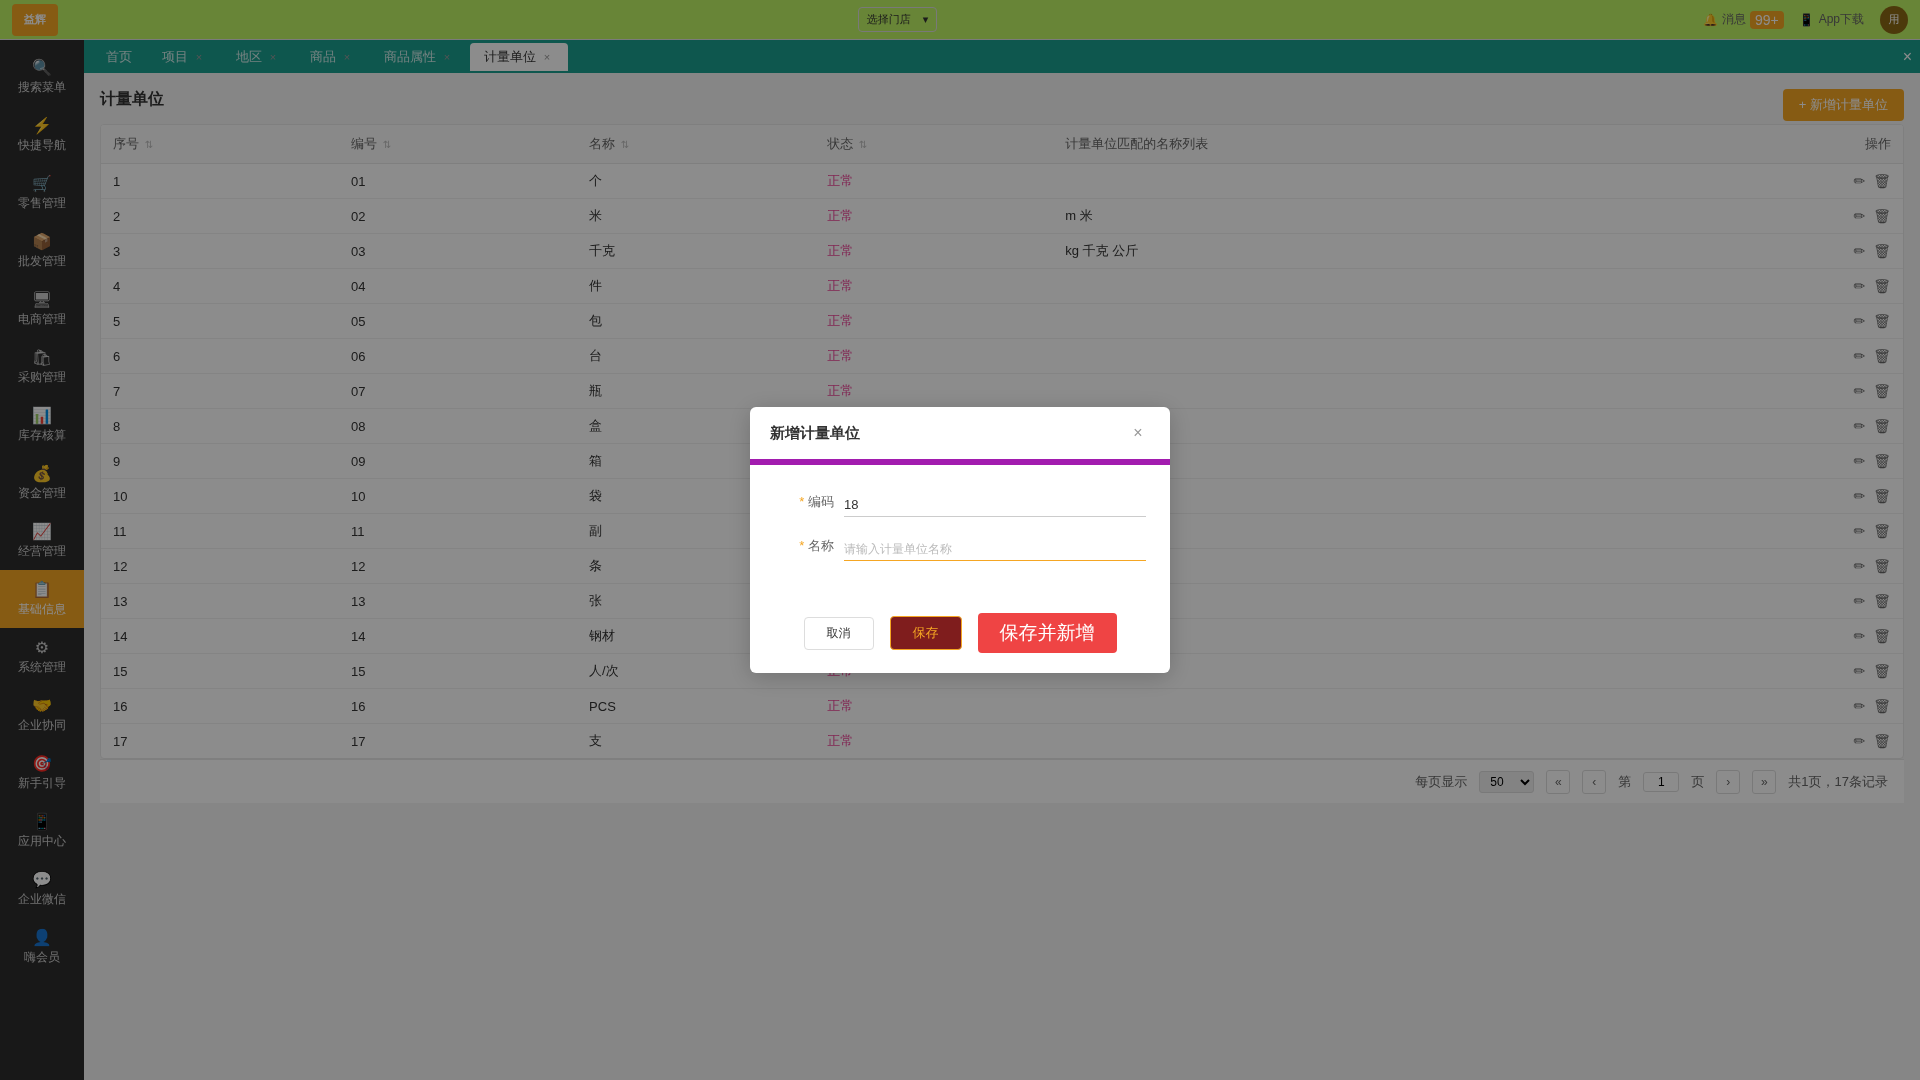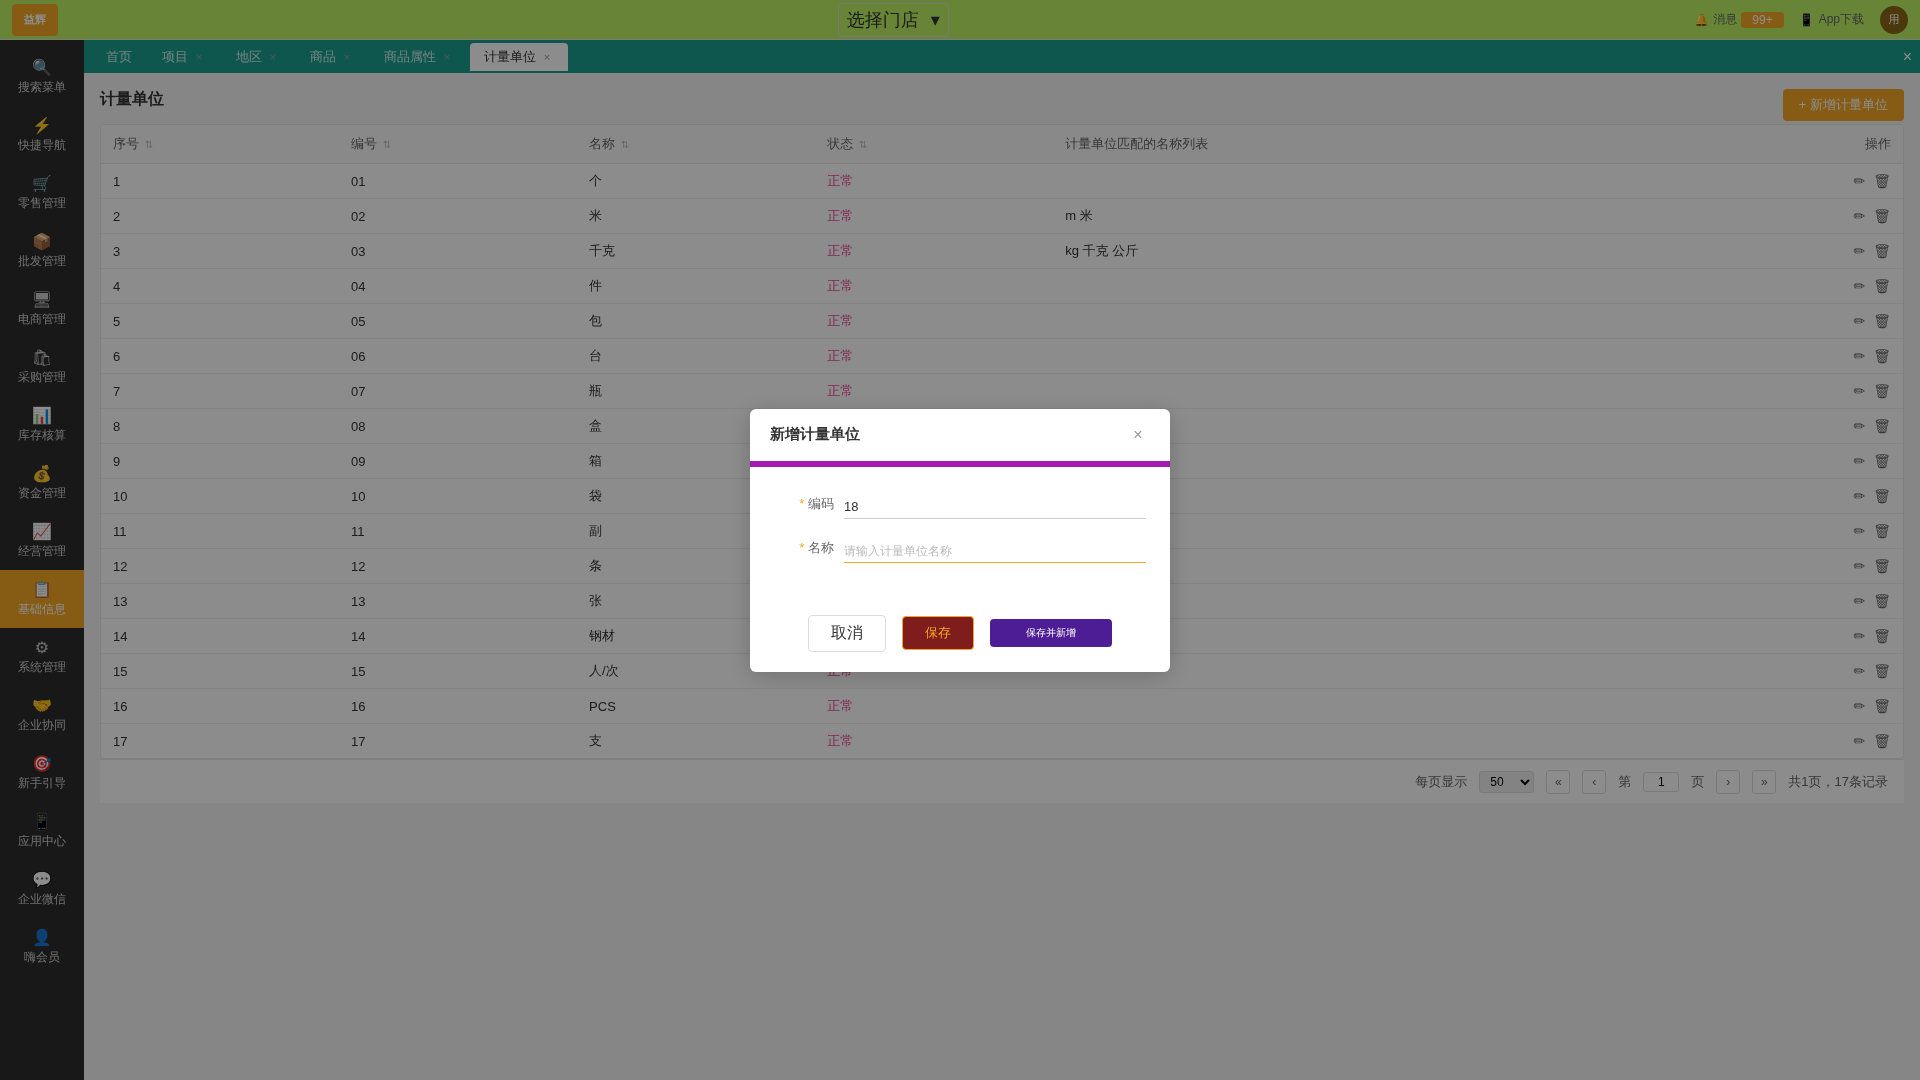--- a/index.html
+++ b/index.html
@@ -3,24 +3,24 @@
   <meta charset="utf-8">
   <style>
     * { box-sizing: border-box; margin: 0; padding: 0; }
     body { font-family: 'Microsoft YaHei', SimHei, sans-serif; font-size: 13px; background: #f0f0f0; color: #333; height: 1080px; width: 1920px; overflow: hidden; display: flex; flex-direction: column; }
 
     
     .top-bar { height: 40px; background: #bef264; display: flex; align-items: center; padding: 0 12px; border-bottom: 1px solid #e0e0e0; flex-shrink: 0; }
     .logo-area { display: flex; align-items: center; width: 80px; }
     .logo-box { width: 46px; height: 32px; background: #f5a623; border-radius: 4px; display: flex; align-items: center; justify-content: center; color: #fff; font-size: 11px; font-weight: bold; }
     .top-bar-middle { flex: 1; display: flex; align-items: center; justify-content: center; }
-    .top-nav-dropdown { display: flex; align-items: center; gap: 12px; cursor: pointer; font-size: 18px; color: #333; padding: 4px 8px; border: 1px solid #ddd; border-radius: 4px; }
+    .top-nav-dropdown { display: flex; align-items: center; gap: 12px; cursor: pointer; font-size: 11px; color: #333; padding: 4px 8px; border: 1px solid #ddd; border-radius: 4px; }
     .top-bar-right { display: flex; align-items: center; gap: 16px; }
     .top-bar-right-item { display: flex; align-items: center; gap: 4px; cursor: pointer; font-size: 12px; color: #666; }
-    .badge { background: #f5a623; color: #fff; border-radius: 4px; padding: 1px 11px; font-size: 12px; }
+    .badge { background: #f5a623; color: #fff; border-radius: 4px; padding: 1px 5px; font-size: 14px; }
     .avatar-box { width: 28px; height: 28px; background: #8b6914; border-radius: 50%; display: flex; align-items: center; justify-content: center; color: #fff; font-size: 11px; }
 
     
     .main-layout { display: flex; flex: 1; overflow: hidden; }
 
     
     .sidebar { width: 84px; background: #2c2c2c; display: flex; flex-direction: column; align-items: center; padding-top: 8px; flex-shrink: 0; }
     .sidebar-item { width: 100%; padding: 10px 4px; display: flex; flex-direction: column; align-items: center; cursor: pointer; color: #ccc; font-size: 12px; gap: 2px; }
     .sidebar-item.active { background: #f5a623; color: #fff; }
     .sidebar-item-icon { font-size: 16px; }
@@ -68,23 +68,23 @@
     .modal-header { display: flex; align-items: center; justify-content: space-between; padding: 14px 20px; border-bottom: 6px solid #a21caf; }
     .modal-title { font-size: 15px; font-weight: bold; color: #333; }
     .modal-close { cursor: pointer; color: #999; font-size: 16px; width: 24px; height: 24px; display: flex; align-items: center; justify-content: center; }
     .modal-body { padding: 28px 24px 20px; }
     .form-row { display: flex; align-items: flex-start; margin-bottom: 20px; }
     .form-label { width: 60px; text-align: right; margin-right: 10px; color: #666; font-size: 13px; flex-shrink: 0; }
     .form-input { flex: 1; border: none; border-bottom: 1px solid #ccc; padding: 4px 0; font-size: 13px; outline: none; color: #333; }
     .form-input.highlight { border-bottom-color: #f5a623; }
     .form-input::placeholder { color: #bbb; font-size: 12px; }
     .modal-footer { display: flex; align-items: center; justify-content: center; gap: 16px; padding: 12px 20px 20px; }
-    .btn-cancel { background: #fff; color: #333; border: 1px solid #ddd; padding: 7px 22px; border-radius: 4px; cursor: pointer; font-size: 16px; }
+    .btn-cancel { background: #fff; color: #333; border: 1px solid #ddd; padding: 7px 22px; border-radius: 4px; cursor: pointer; font-size: 12px; }
     .btn-save { background: #7f1d1d; color: #f5a623; border: 1px solid #f5a623; padding: 7px 22px; border-radius: 4px; cursor: pointer; font-size: 13px; }
-    .btn-save-new { background: #4c1d95; color: #fff; border: none; padding: 7px 36px; border-radius: 4px; cursor: pointer; font-size: 10px; }
+    .btn-save-new { background: #ef4444; color: #fff; border: none; padding: 7px 22px; border-radius: 4px; cursor: pointer; font-size: 19px; }
   </style>
 </head>
 <body>
 
 <div class="top-bar">
   <div class="logo-area">
     <div class="logo-box">
       <span>益辉</span>
     </div>
   </div>

